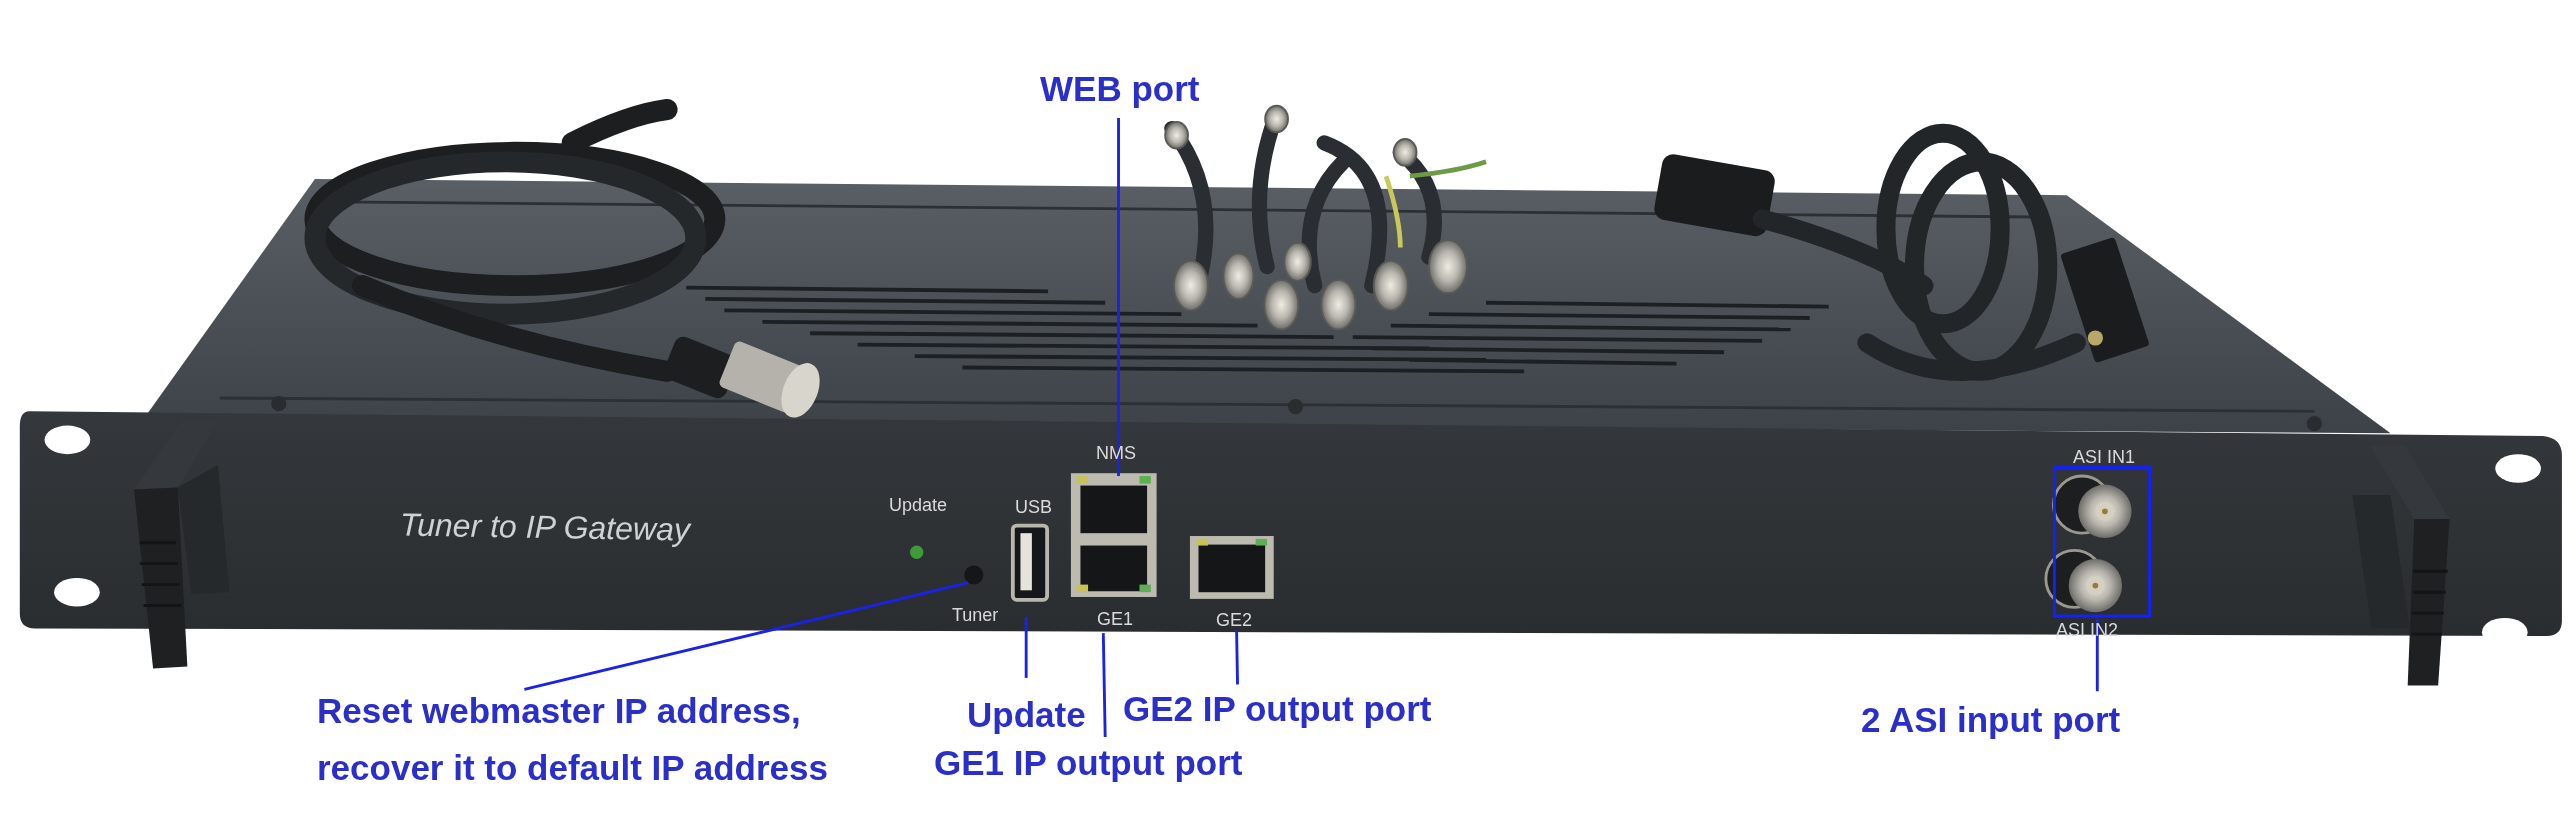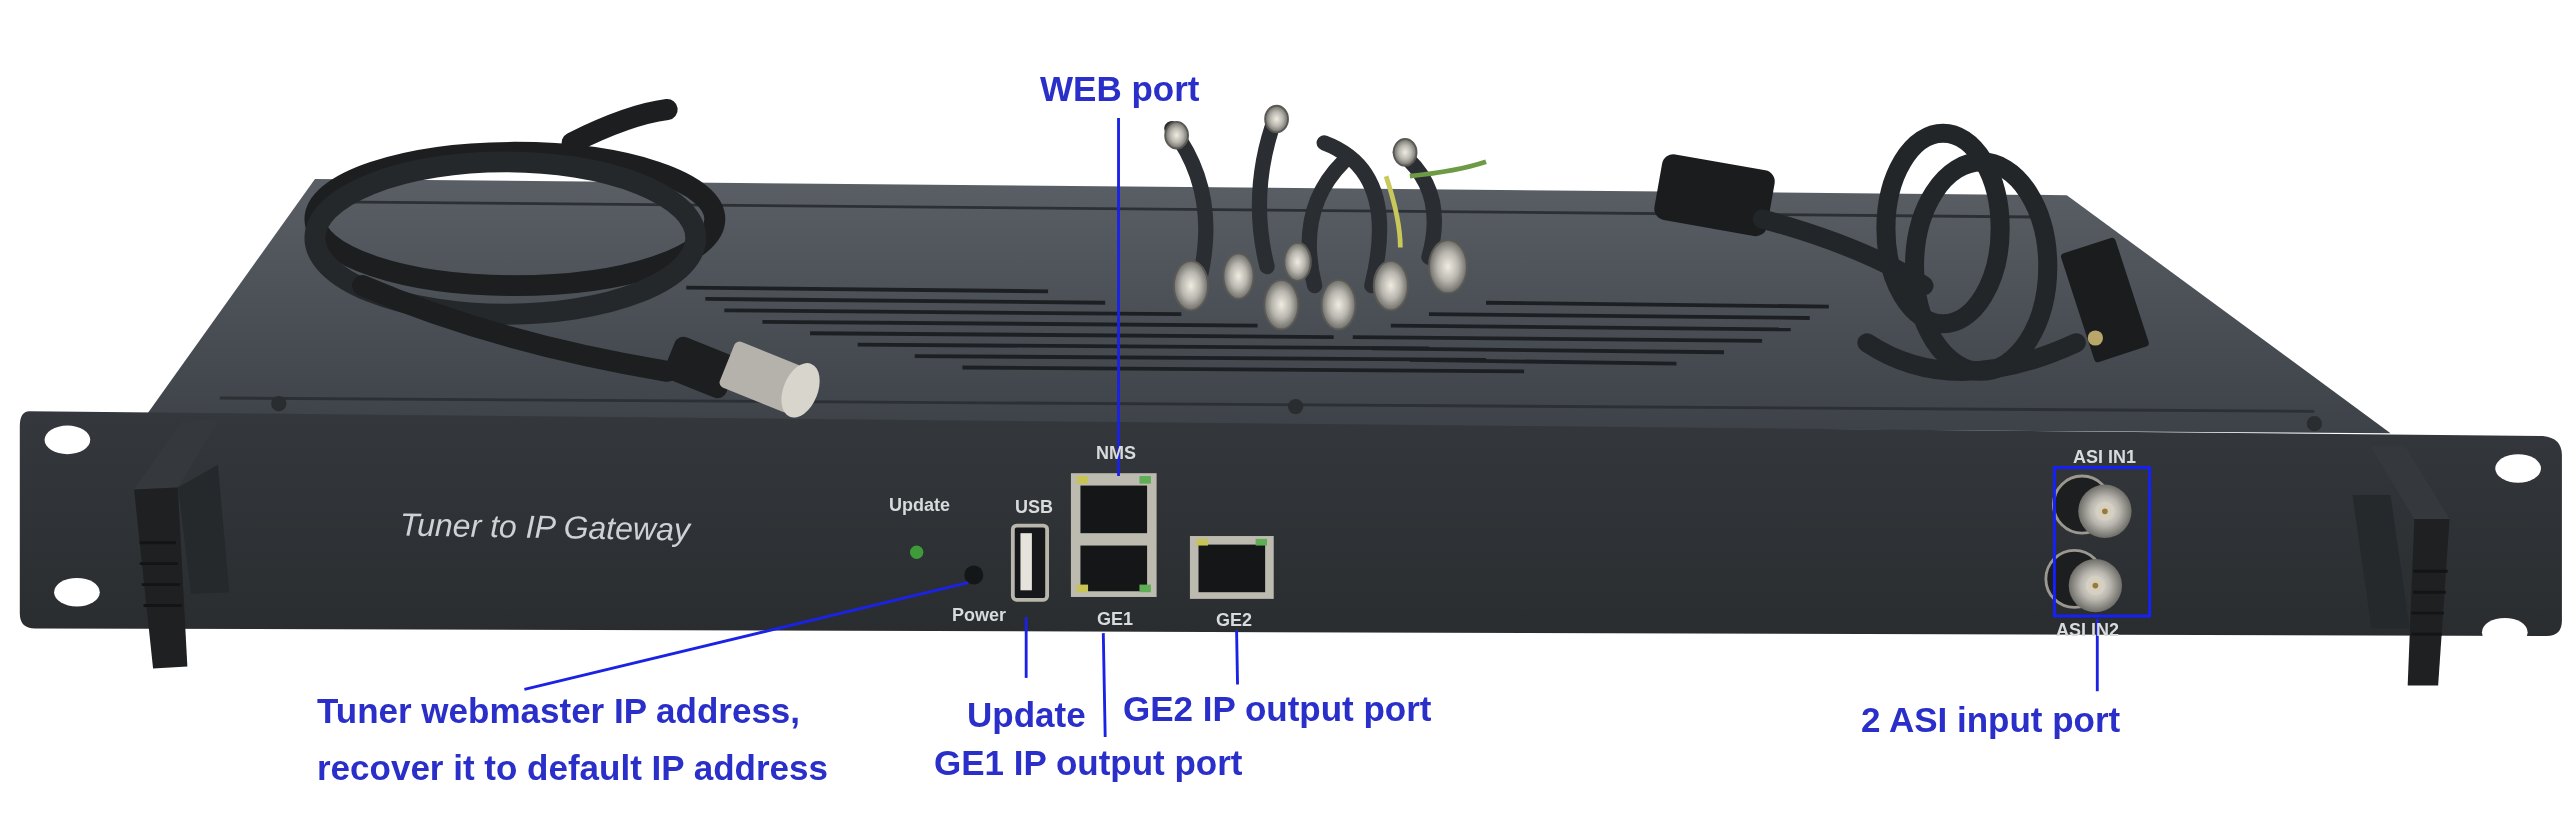--- a/index.html
+++ b/index.html
@@ -1,21 +1,21 @@
 <!DOCTYPE html>
 <html><head>
 <meta charset="utf-8">
 <style>
   html, body { margin:0; padding:0; background:#ffffff; }
   body { width:2576px; height:815px; position:relative; overflow:hidden;
          font-family:"Liberation Sans", sans-serif; }
   svg.stage { position:absolute; left:0; top:0; }
   .callout { position:absolute; color:#2a2fc9; font-weight:bold; font-size:35px;
              white-space:nowrap; letter-spacing:0px; line-height:1; }
-  .silk { position:absolute; color:#d8dadc; font-weight:bold; white-space:nowrap; line-height:1; }
+  .silk { position:absolute; color:#d8dadc; font-weight:normal; white-space:nowrap; line-height:1; }
   .silk.brand { font-style:italic; font-weight:normal; font-size:32px; color:#cfd2d4; }
   .silk.sm { font-size:18px; }
 </style>
 </head>
 <body>
 
 <svg class="stage" width="2576" height="815" viewBox="0 0 2704 856">
   <defs>
     <linearGradient id="topGrad" x1="0" y1="0" x2="0" y2="1">
       <stop offset="0" stop-color="#5a5f66"></stop>
@@ -182,28 +182,28 @@
     <line x1="550" y1="724" x2="1016" y2="612"></line>
     <line x1="1077" y1="648" x2="1077" y2="712"></line>
     <line x1="1158" y1="665" x2="1160" y2="774"></line>
     <line x1="1298" y1="662" x2="1299" y2="719"></line>
     <line x1="2202" y1="650" x2="2202" y2="726"></line>
   </g>
 </svg>
 
 <div class="silk brand" style="left:400px; top:511px; transform:rotate(1deg);">Tuner to IP Gateway</div>
 <div class="silk sm" style="left:889px; top:496px;">Update</div>
-<div class="silk sm" style="left:952px; top:606px;">Power</div>
+<div class="silk sm" style="left:952px; top:606px;">Tuner</div>
 <div class="silk sm" style="left:1015px; top:498px;">USB</div>
 <div class="silk sm" style="left:1096px; top:444px;">NMS</div>
 <div class="silk sm" style="left:1097px; top:610px;">GE1</div>
 <div class="silk sm" style="left:1216px; top:611px;">GE2</div>
 <div class="silk sm" style="left:2073px; top:448px;">ASI IN1</div>
 <div class="silk sm" style="left:2056px; top:621px;">ASI IN2</div>
 
 <div class="callout" style="left:1040px; top:71px;">WEB port</div>
-<div class="callout" style="left:317px; top:693px;">Tuner webmaster IP address,</div>
+<div class="callout" style="left:317px; top:693px;">Reset webmaster IP address,</div>
 <div class="callout" style="left:317px; top:750px;">recover it to default IP address</div>
 <div class="callout" style="left:967px; top:685px;margin-top:12px;">Update</div>
 <div class="callout" style="left:1123px; top:691px;">GE2 IP output port</div>
 <div class="callout" style="left:934px; top:745px;text-align:center;">GE1 IP output port</div>
 <div class="callout" style="left:1861px; top:702px;">2 ASI input port</div>
 
 
 </body></html>

